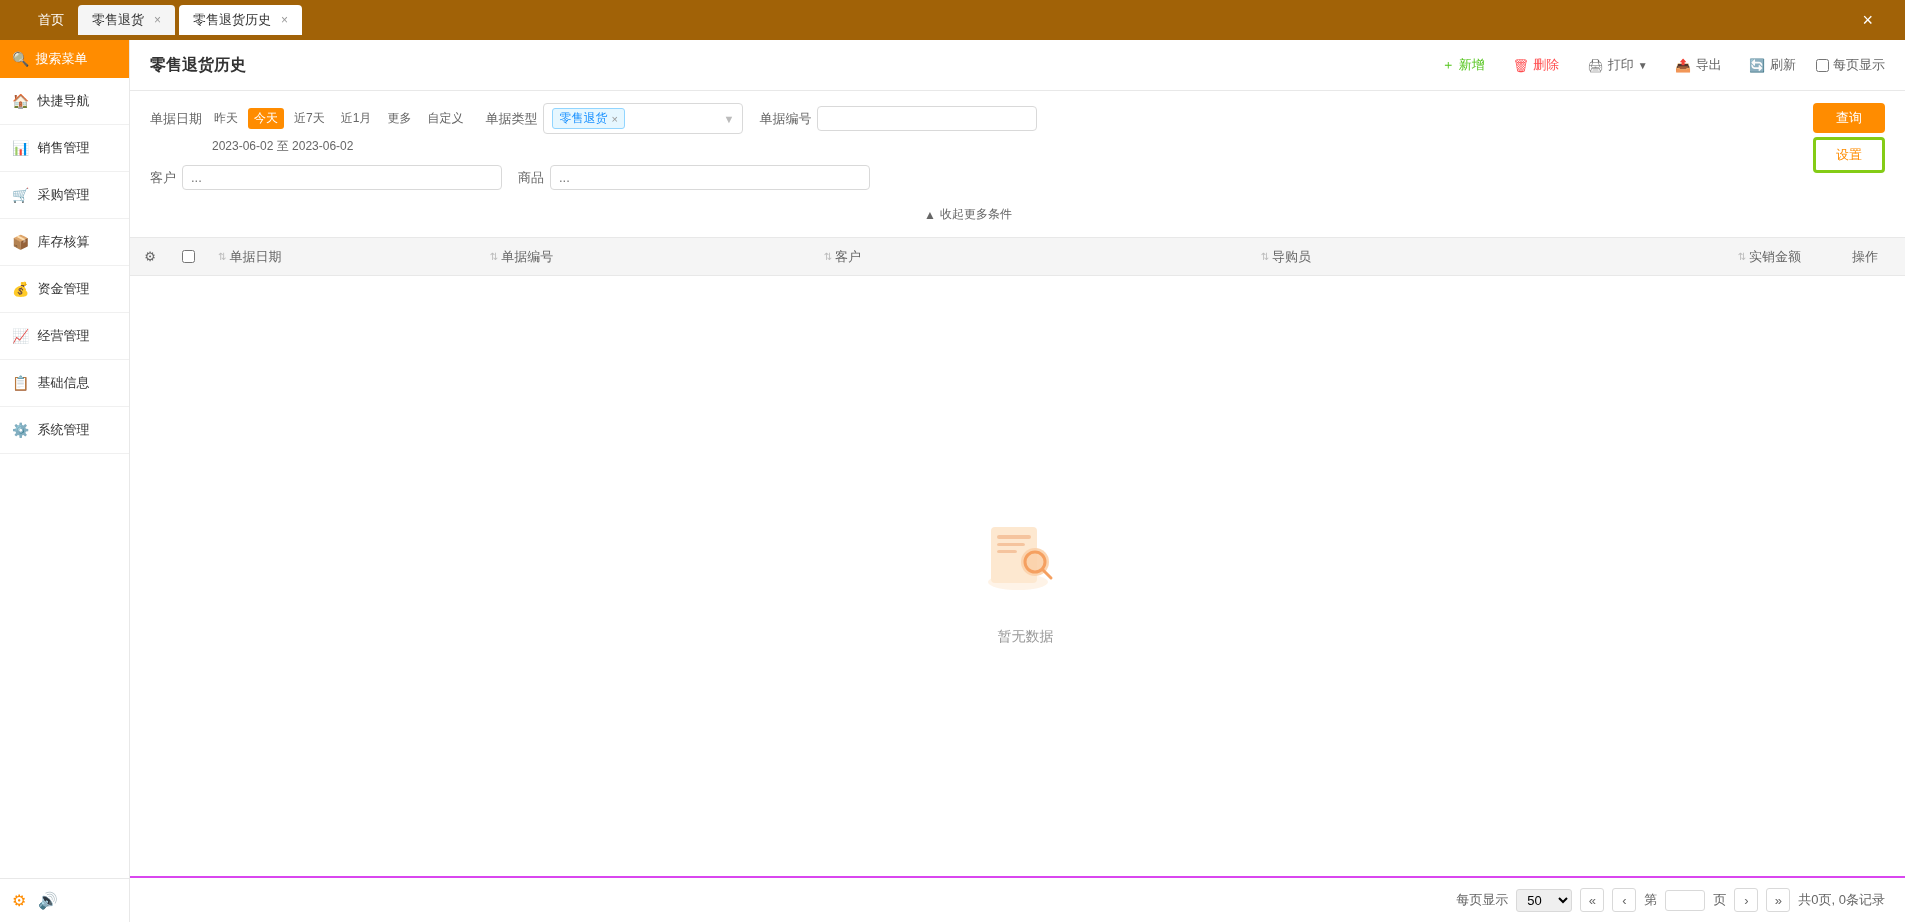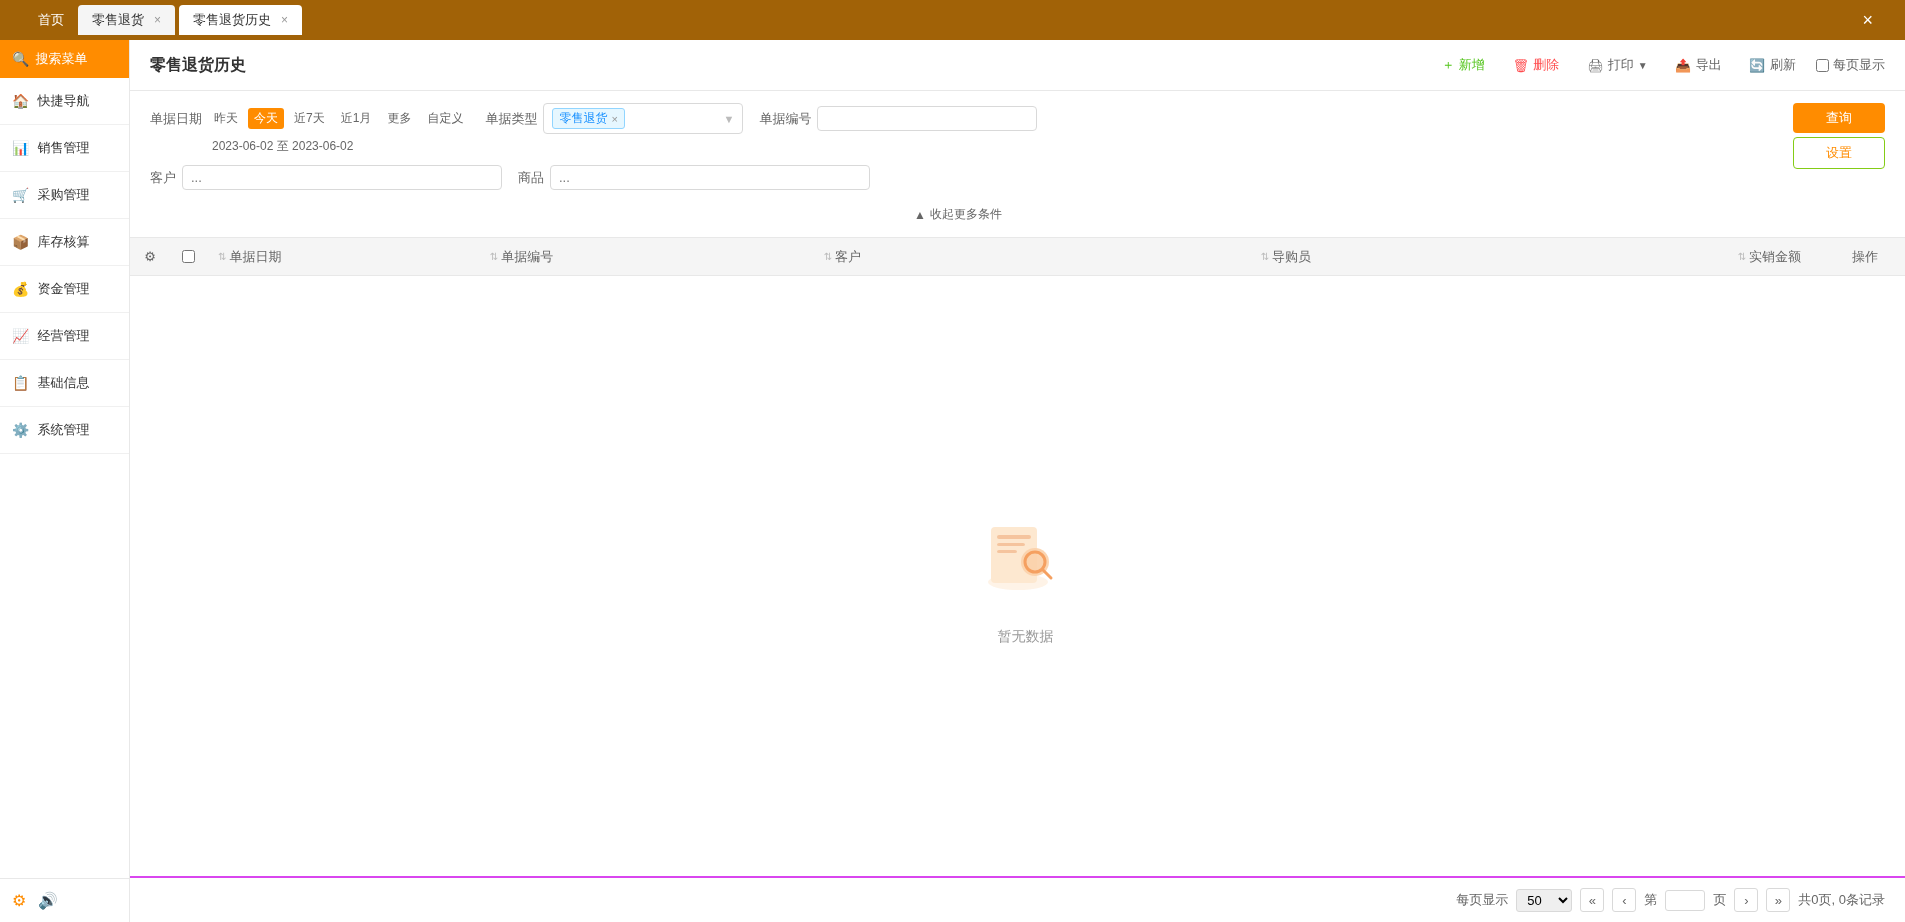--- a/index.html
+++ b/index.html
@@ -51,21 +51,21 @@
     .date-opt.active { background: #ff8c00; color: #fff; border-radius: 3px; }
     .date-range { font-size: 12px; color: #666; }
     .filter-select { border: 1px solid #d9d9d9; border-radius: 4px; padding: 4px 8px; font-size: 13px; min-width: 160px; background: #fff; display: flex; align-items: center; justify-content: space-between; cursor: pointer; }
     .filter-select .tag { background: #e6f7ff; border: 1px solid #91d5ff; border-radius: 3px; padding: 1px 6px; font-size: 12px; color: #1890ff; display: flex; align-items: center; gap: 4px; }
     .filter-select .tag .x { color: #999; cursor: pointer; font-size: 11px; }
     .filter-input { border: 1px solid #d9d9d9; border-radius: 4px; padding: 4px 8px; font-size: 13px; min-width: 200px; color: #999; background: #fff; }
     .collapse-bar { display: flex; align-items: center; justify-content: center; padding: 6px 0 2px; }
     .collapse-btn { display: flex; align-items: center; gap: 4px; font-size: 12px; color: #666; cursor: pointer; }
     .action-buttons { display: flex; flex-direction: column; gap: 4px; margin-left: 15px; }
     .btn-query { background: #ff8c00; color: #fff; border: none; border-radius: 4px; padding: 6px 20px; font-size: 13px; cursor: pointer; }
-    .btn-setting { background: #fff; color: #ff8c00; border: 1px solid #84cc16; border-radius: 4px; padding: 6px 32px; font-size: 13px; cursor: pointer; }
+    .btn-setting { background: #fff; color: #ff8c00; border: 3px solid #84cc16; border-radius: 4px; padding: 6px 20px; font-size: 13px; cursor: pointer; }
 
     
     .table-area { background: #fff; flex: 1; display: flex; flex-direction: column; margin: 0; overflow: hidden; }
     .table-header { display: flex; align-items: center; background: #f5f5f5; border-bottom: 1px solid #e8e8e8; padding: 8px 0; min-height: 38px; }
     .th { padding: 0 12px; font-size: 13px; color: #666; display: flex; align-items: center; gap: 3px; }
     .th .sort-icon { font-size: 10px; color: #bbb; }
     .col-setting { width: 40px; display: flex; align-items: center; justify-content: center; }
     .col-check { width: 36px; display: flex; align-items: center; justify-content: center; }
     .col-date { flex: 1.2; }
     .col-number { flex: 1.5; }

